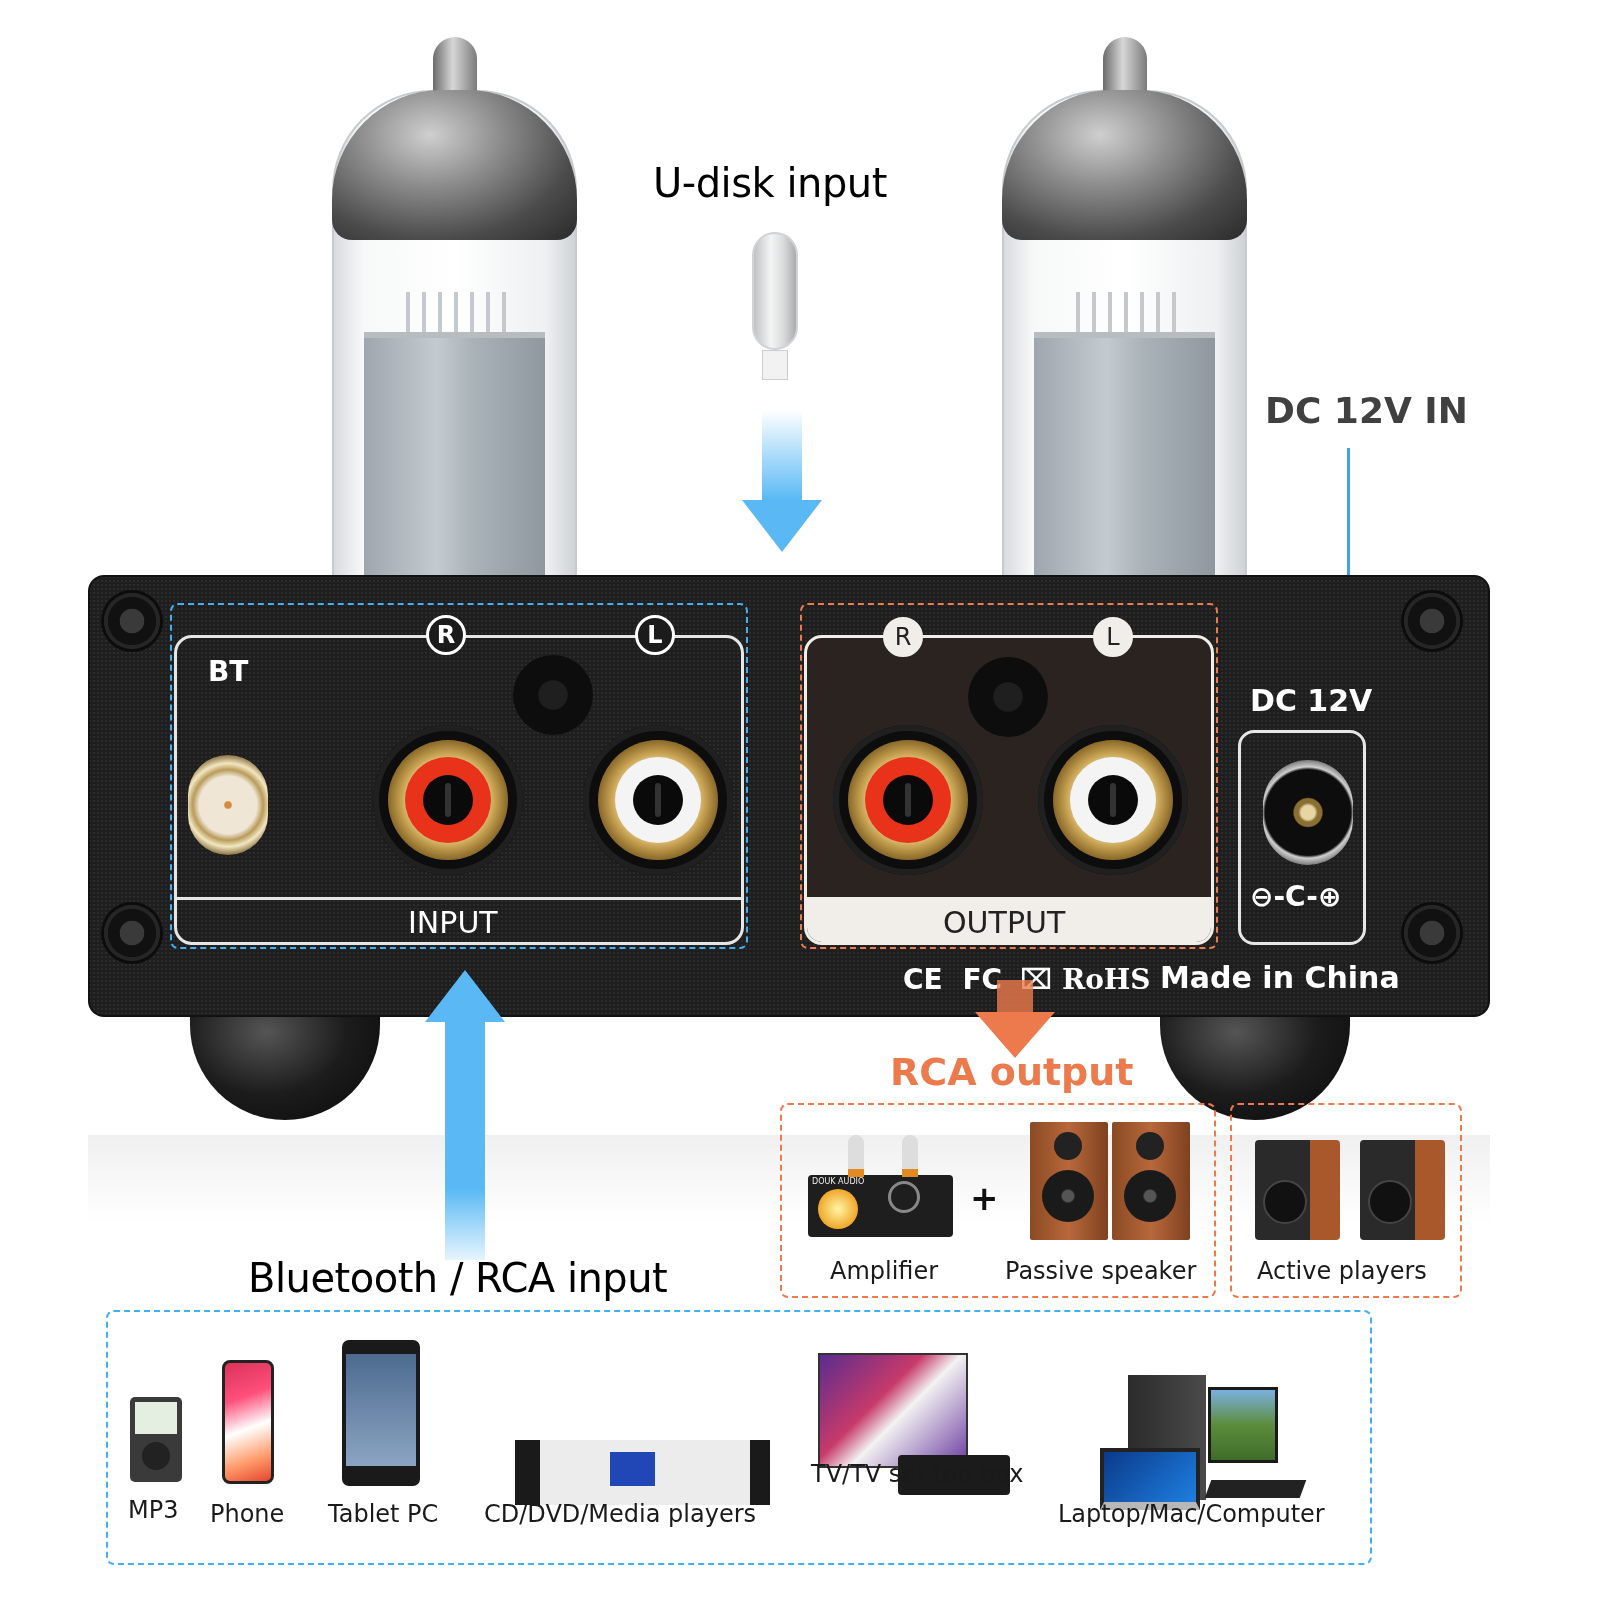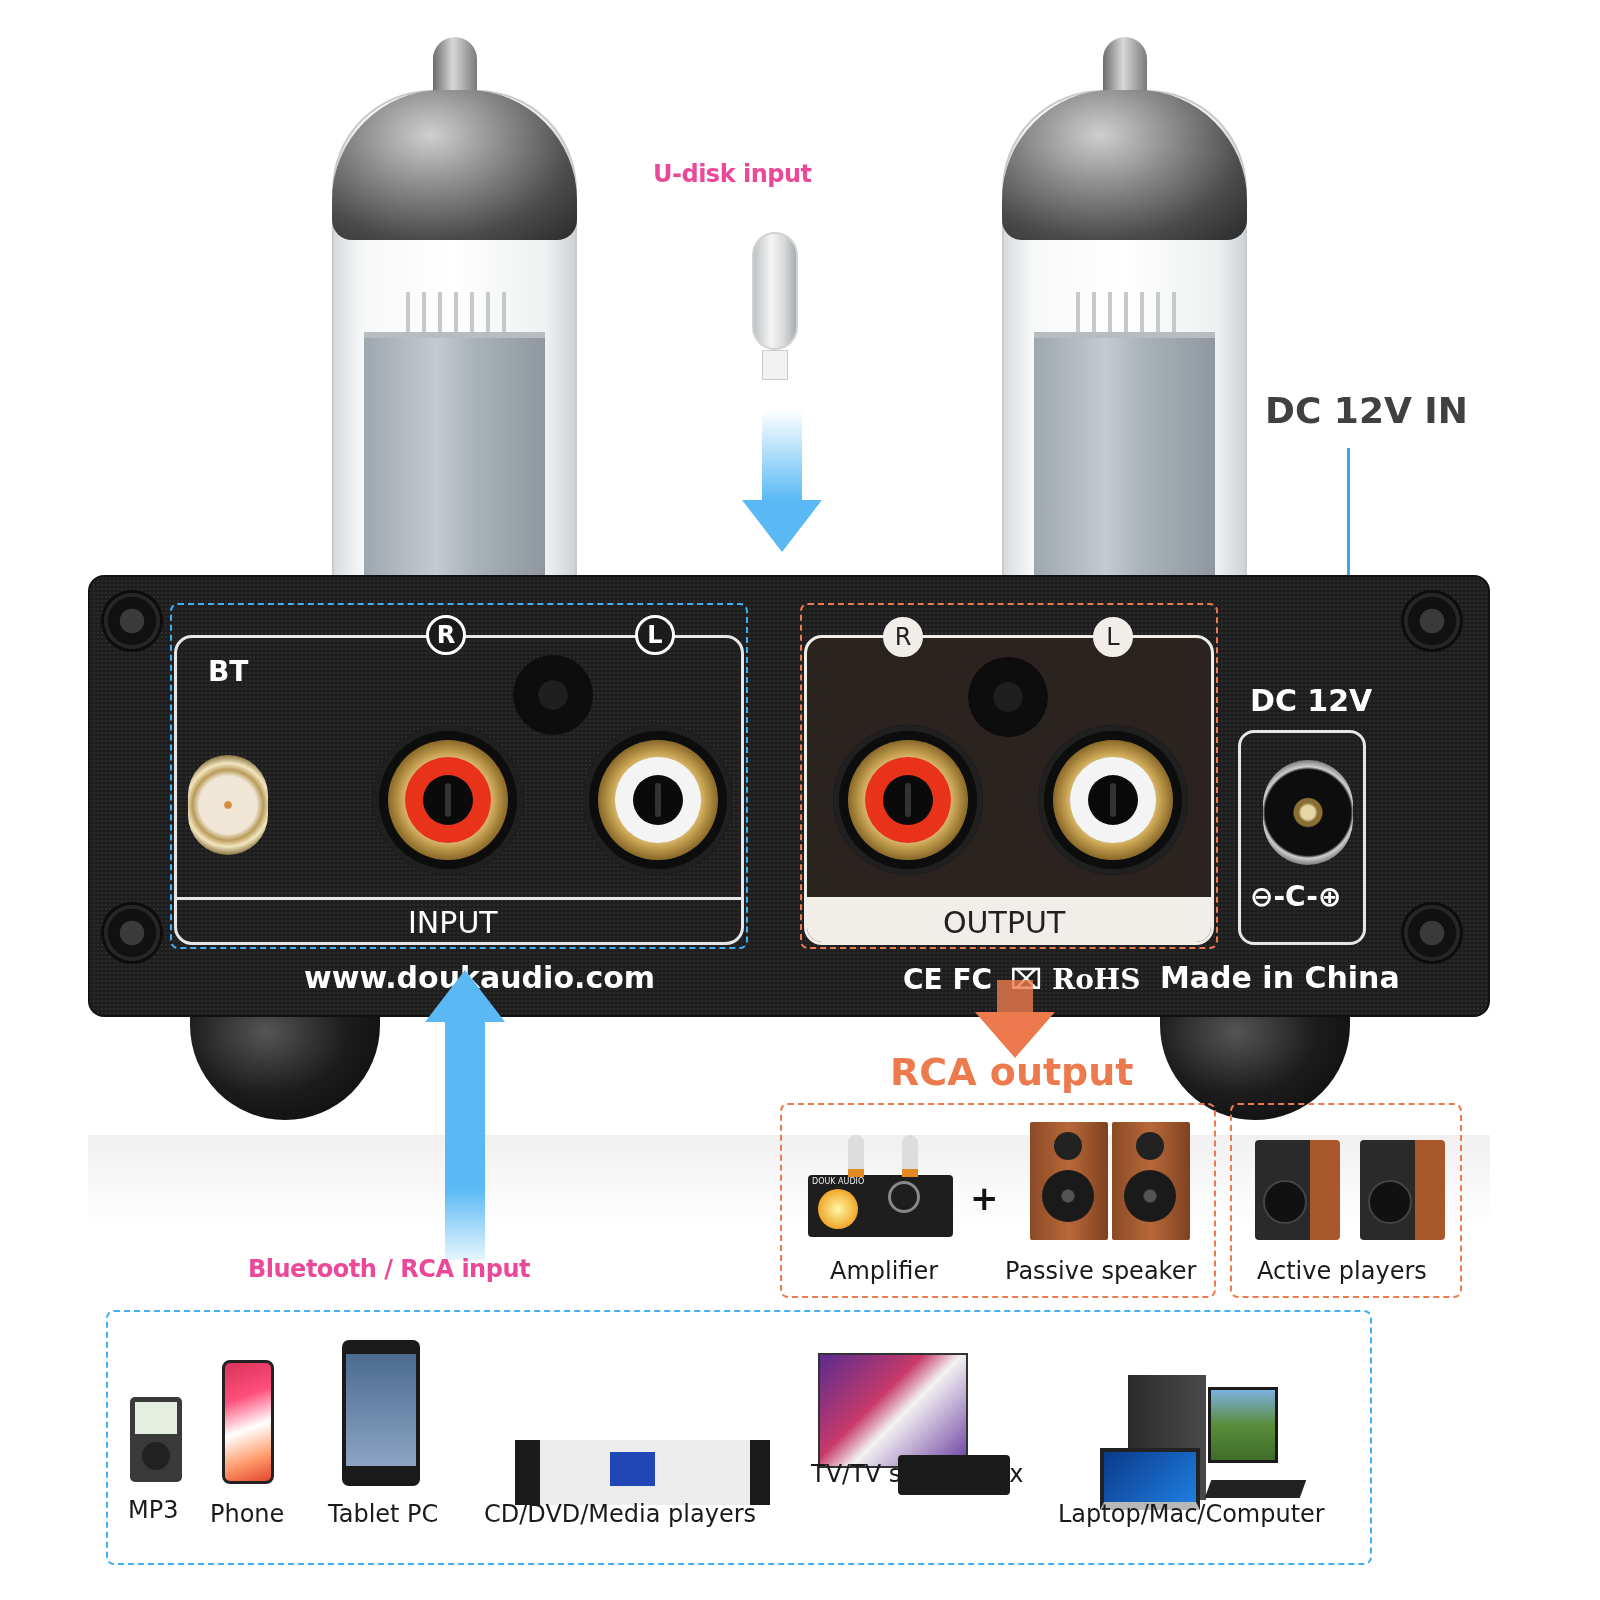--- a/index.html
+++ b/index.html
@@ -1,18 +1,18 @@
 <!DOCTYPE html>
 <html><head>
 <meta charset="utf-8">
 <style>
   *{box-sizing:border-box;margin:0;padding:0}
   body{width:1600px;height:1600px;background:#fff;position:relative;overflow:hidden;font-family:"DejaVu Sans","Liberation Sans",sans-serif}
   .abs{position:absolute}
-  .blue-title{color:#ec4899;font-weight:bold;font-size:24px;letter-spacing:-0.5px;white-space:nowrap}
+  .blue-title{color:#000000;font-weight:normal;font-size:40px;letter-spacing:-0.5px;white-space:nowrap}
   .orange-title{color:#ec7a4c;font-weight:bold;font-size:38px;white-space:nowrap}
   .dark-title{color:#404040;font-weight:bold;font-size:36px;white-space:nowrap}
   
   .tube{position:absolute;width:245px;border-radius:100px 100px 0 0;background:linear-gradient(90deg,#d8dcdf 0%,#f7f8f8 12%,#fff 50%,#eef0f1 88%,#cfd3d6 100%);border:2px solid #c8cbcd}
   .tube .cap{position:absolute;left:-2px;right:-2px;top:-2px;height:150px;border-radius:110px 110px 20px 20px;background:radial-gradient(ellipse at 40% 30%,#cfcfcf 0%,#8b8b8b 35%,#4b4b4b 70%,#2a2a2a 100%)}
   .tube .tip{position:absolute;left:50%;top:-55px;width:44px;height:70px;margin-left:-22px;border-radius:22px 22px 6px 6px;background:linear-gradient(90deg,#6b6b6b,#d7d7d7 45%,#7a7a7a)}
   .tube .plate{position:absolute;left:30px;right:30px;top:240px;height:300px;background:linear-gradient(90deg,#9ea7ad,#c3cbd0 40%,#aab3b8 60%,#8f989e);border-top:6px solid #b9bcbe;border-bottom:6px solid #b9bcbe}
   .tube .pins{position:absolute;left:60px;right:60px;top:200px;height:40px;background:repeating-linear-gradient(90deg,transparent 0 12px,#c6c9cb 12px 16px)}
   
   .chassis{left:88px;top:575px;width:1402px;height:442px;background:#1e1e1e;border-radius:16px;background-image:radial-gradient(#2c2c2c 1px,transparent 1px);background-size:4px 4px;box-shadow:inset 0 0 0 2px #111}
@@ -108,24 +108,23 @@
       <div class="ring" style="background:#f4f4f4"></div>
       <div class="hole"></div>
   </div>
   <div class="abs" style="left:855px;top:330px;font-size:30px;color:#222;white-space:nowrap">OUTPUT</div>
 
   <div class="abs white-text" style="left:1162px;top:108px;font-size:30px">DC 12V</div>
   <div class="panel" style="left:1150px;top:155px;width:128px;height:215px;border-radius:16px"></div>
   <div class="abs" style="left:1175px;top:185px;width:90px;height:105px;border-radius:45px;background:radial-gradient(circle,#e5d6a3 0 10%,#8a6f33 14% 20%,#0d0d0d 22% 62%,#cfcfcf 66%,#555 80%)"></div>
   <div class="abs white-text" style="left:1162px;top:305px;font-size:28px">⊖-C-⊕</div>
 
-  <div class="abs white-text" style="left:216px;top:385px;font-size:30px">www.doukaudio.com</div>
   <div class="abs white-text" style="left:815px;top:388px;font-size:28px">
     <span>CE</span>
-    <span style="">FC</span>
+    <span style="margin-left:10px">FC</span>
     <span style="margin-left:8px">⌧</span>
     <span style="font-family:'DejaVu Serif',serif">RoHS</span>
   </div>
   <div class="abs white-text" style="left:1072px;top:385px;font-size:30px">Made in China</div>
 </div>
 
 <div class="reflection"></div>
 
 <div class="abs" style="left:425px;top:970px;width:80px;height:290px">
   <div style="position:absolute;left:0;top:0;width:0;height:0;border-left:40px solid transparent;border-right:40px solid transparent;border-bottom:52px solid #5ab9f5"></div>

